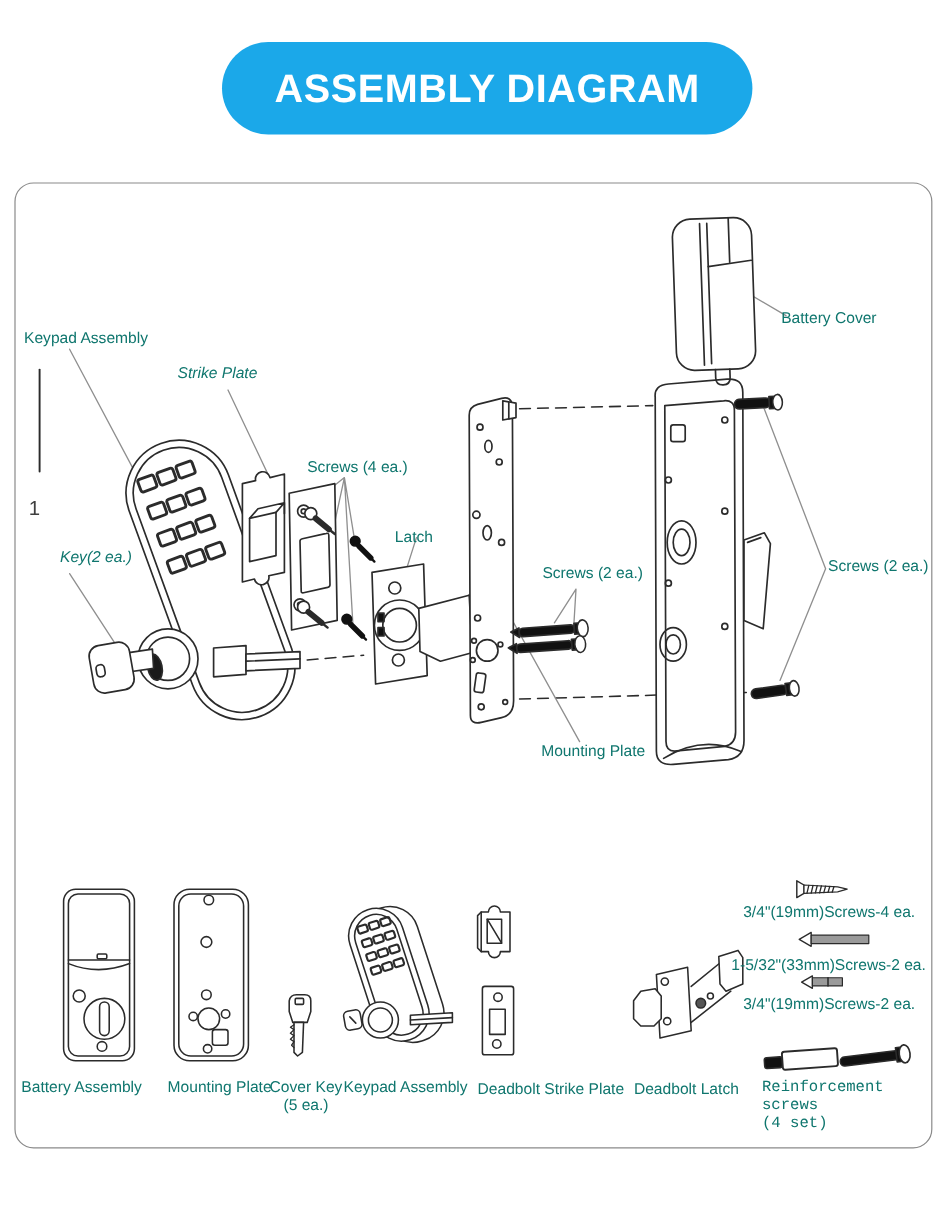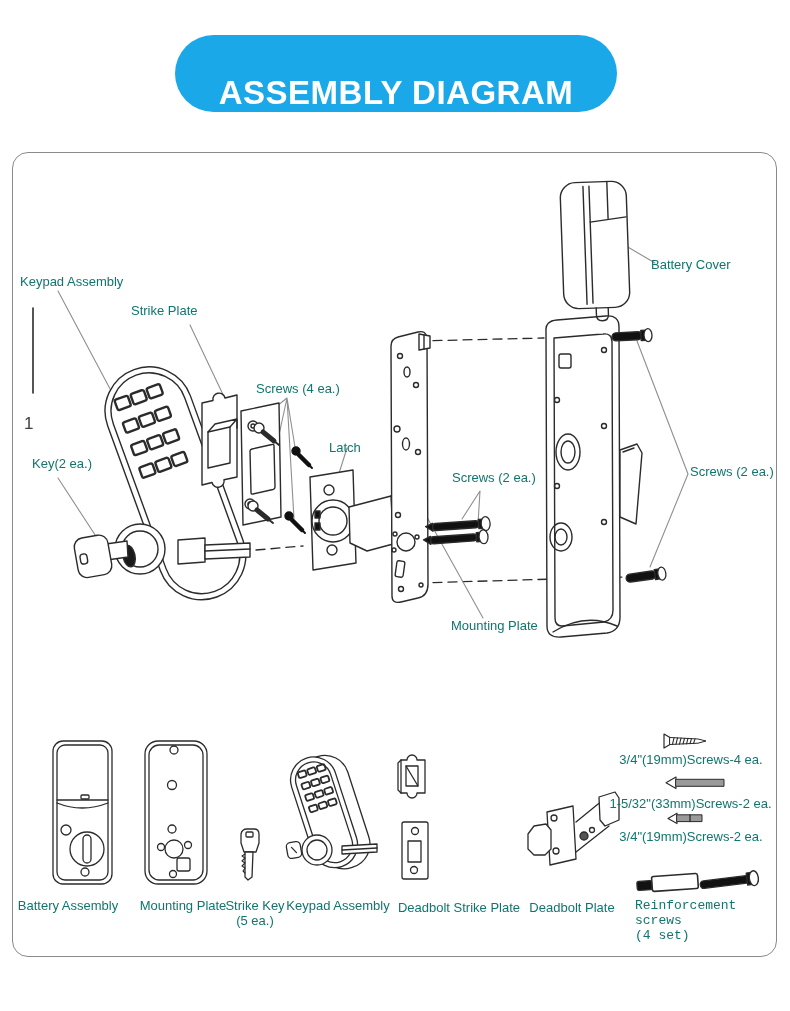--- a/index.html
+++ b/index.html
@@ -1,19 +1,19 @@
 <!DOCTYPE html>
 <html><head>
 <meta charset="utf-8">
 <style>
   html,body{margin:0;padding:0;background:#ffffff;}
   .page{position:relative;width:790px;height:1011px;background:#fff;overflow:hidden;
         font-family:"Liberation Sans", sans-serif;}
-  .banner{position:absolute;left:175px;top:35px;width:442px;height:77px;border-radius:39px;
-          background:#1BA8E9;display:flex;align-items:flex-end;justify-content:center;}
+  .banner{position:absolute;left:185px;top:35px;width:442px;height:77px;border-radius:39px;
+          background:#1BA8E9;display:flex;align-items:center;justify-content:center;}
   .banner span{color:#ffffff;font-size:33px;font-weight:bold;letter-spacing:0.5px;}
   .frame{position:absolute;left:12px;top:152px;width:763px;height:803px;
          border:1.5px solid #8a8a8a;border-radius:16px;background:#fff;}
   svg.art{position:absolute;left:0;top:0;}
   .lbl{position:absolute;font-size:13px;color:#0f766e;white-space:nowrap;line-height:15px;}
   .lbl.c{text-align:center;white-space:normal;}
   .fignum{position:absolute;left:24px;top:414px;font-size:17px;color:#3f3f3f;}
 </style>
 </head>
 <body>
@@ -323,38 +323,38 @@
             </g>
           </g>
         </g>
       </g>
     </g>
   </svg>
 
   <div class="fignum">1</div>
 
   <div class="lbl" style="left:20px;top:274px;">Keypad Assembly</div>
-  <div class="lbl" style="left:131px;top:303px;">Strike Plate</div>
+  <div class="lbl" style="left:148px;top:303px;font-style:italic;">Strike Plate</div>
   <div class="lbl" style="left:256px;top:381px;">Screws (4 ea.)</div>
   <div class="lbl" style="left:329px;top:440px;">Latch</div>
-  <div class="lbl" style="left:32px;top:456px;">Key(2 ea.)</div>
+  <div class="lbl" style="left:50px;top:456px;font-style:italic;">Key(2 ea.)</div>
   <div class="lbl" style="left:651px;top:257px;">Battery Cover</div>
   <div class="lbl" style="left:452px;top:470px;">Screws (2 ea.)</div>
   <div class="lbl" style="left:690px;top:464px;">Screws (2 ea.)</div>
   <div class="lbl" style="left:451px;top:618px;">Mounting Plate</div>
 
   <div class="lbl c" style="left:8px;top:898px;width:120px;">Battery Assembly</div>
   <div class="lbl c" style="left:131px;top:898px;width:104px;">Mounting Plate</div>
   <div class="lbl c" style="left:222px;top:898px;width:66px;">
-      <div>Strike Key</div>
+      <div>Cover Key</div>
       <div>(5 ea.)</div>
     </div>
   <div class="lbl c" style="left:283px;top:898px;width:110px;">Keypad Assembly</div>
   <div class="lbl c" style="left:394px;top:900px;width:130px;">Deadbolt Strike Plate</div>
-  <div class="lbl c" style="left:520px;top:900px;width:104px;">Deadbolt Plate</div>
+  <div class="lbl c" style="left:520px;top:900px;width:104px;">Deadbolt Latch</div>
   <div class="lbl" style="left:635px;top:898px;width:140px;white-space:normal;font-family:Liberation Mono, monospace;">
       <div>Reinforcement screws</div>
       <div>(4 set)</div>
     </div>
 
   <div class="lbl c" style="left:616px;top:752px;width:150px;">3/4"(19mm)Screws-4 ea.</div>
   <div class="lbl c" style="left:608px;top:796px;width:165px;">1-5/32"(33mm)Screws-2 ea.</div>
   <div class="lbl c" style="left:616px;top:829px;width:150px;">3/4"(19mm)Screws-2 ea.</div>
 
 </div>

